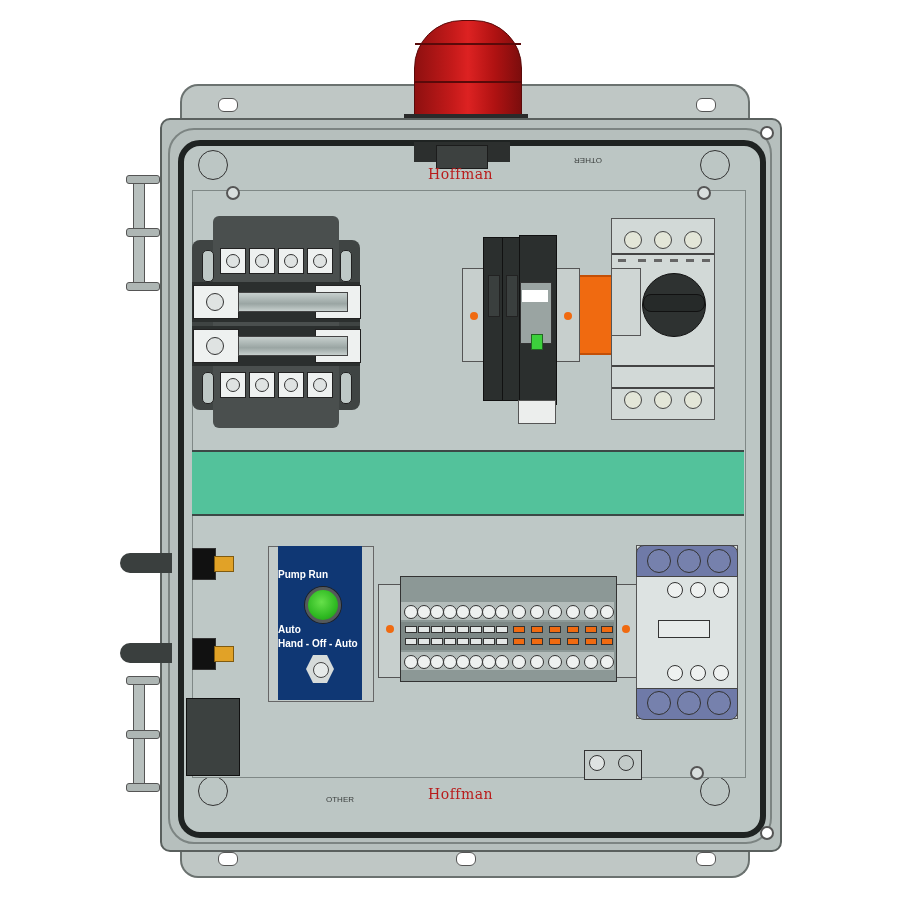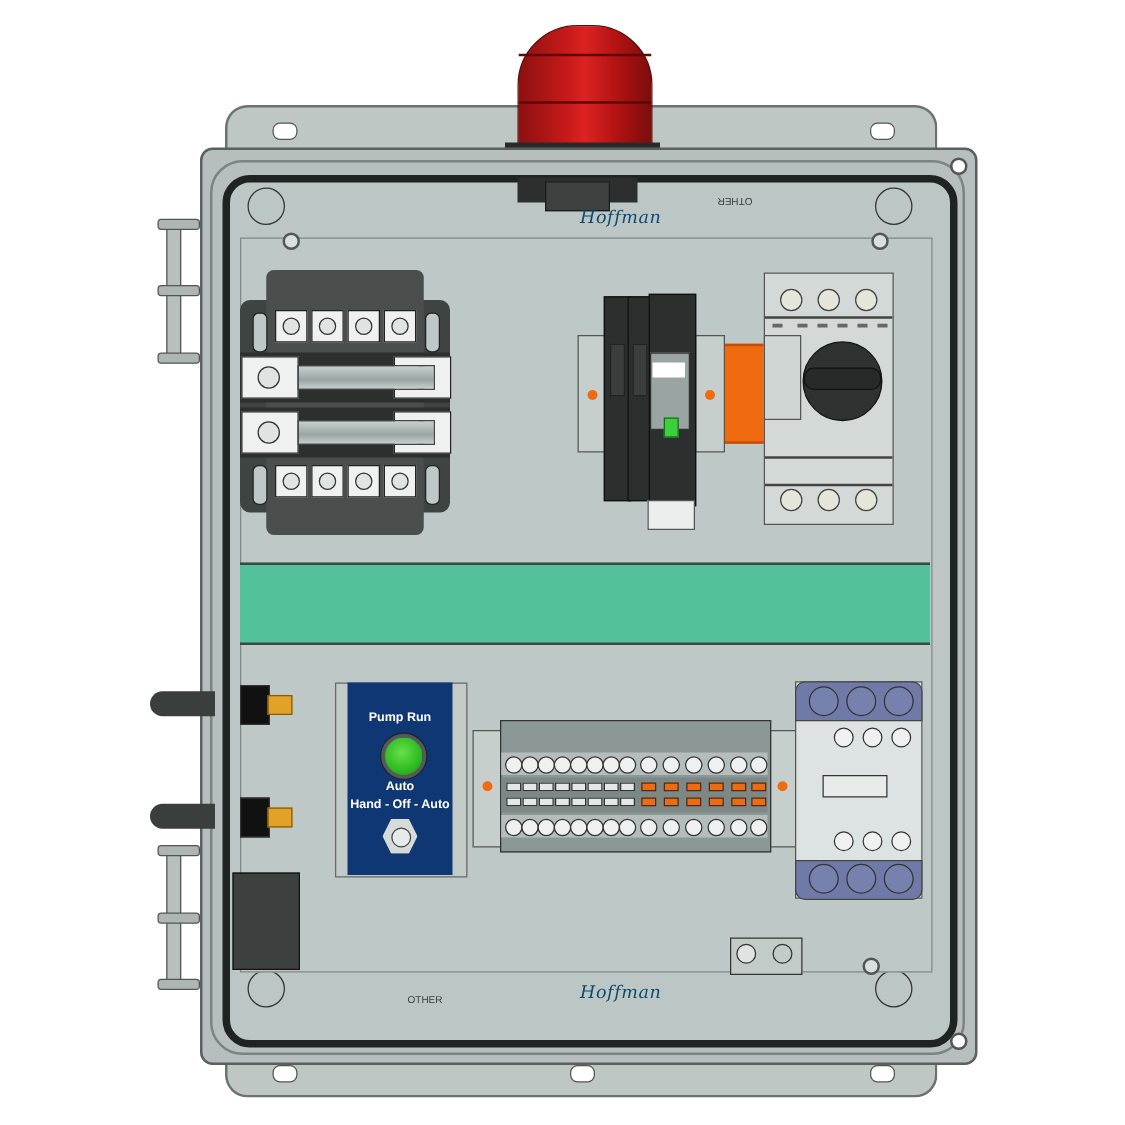--- a/index.html
+++ b/index.html
@@ -52,21 +52,21 @@
   .mpcb-screw{position:absolute;width:16px;height:16px;border-radius:50%;background:#e3e6d8;border:1.5px solid #444;}
   .mpcb-knob{position:absolute;left:642px;top:273px;width:62px;height:62px;border-radius:50%;background:#2e3231;border:1px solid #111;}
   .mpcb-handle{position:absolute;left:643px;top:294px;width:60px;height:16px;border-radius:8px;background:#262a29;border:1px solid #111;}
   .mpcb-window{position:absolute;left:611px;top:268px;width:28px;height:66px;background:#cfd6d4;border:1.5px solid #555;}
   .mpcb-vent{position:absolute;width:8px;height:3px;background:#666;}
   
   .label-strip{position:absolute;left:192px;top:450px;width:552px;height:62px;background:#53c29b;border-top:2px solid #3c4846;border-bottom:2px solid #3c4846;}
   
   .hoa{position:absolute;left:268px;top:546px;width:104px;height:154px;background:#c3cbc9;border:1.5px solid #666;}
   .hoa-panel{position:absolute;left:278px;top:546px;width:84px;height:154px;background:#0f3774;}
-  .hoa-text{position:absolute;left:0;width:84px;text-align:center;color:#ffffff;font-weight:bold;font-size:10px;line-height:12px;}
+  .hoa-text{position:absolute;left:0;width:84px;color:#ffffff;font-weight:bold;font-size:10px;line-height:12px;}
   .pilot-light{position:absolute;left:305px;top:587px;width:30px;height:30px;border-radius:50%;background:radial-gradient(circle at 45% 40%,#66e04a,#2fba22 60%,#1e8c16);border:3px solid #55595a;box-shadow:0 0 0 1px #222;}
   .hoa-switch{position:absolute;left:306px;top:655px;width:28px;height:28px;background:#d6dbda;clip-path:polygon(25% 0,75% 0,100% 50%,75% 100%,25% 100%,0 50%);}
   .hoa-switch-in{position:absolute;left:313px;top:662px;width:14px;height:14px;border-radius:50%;background:#e6eae9;border:1.5px solid #444;}
   
   .tb-assembly{position:absolute;left:400px;top:576px;width:215px;height:104px;background:#8c9896;border:1px solid #333;}
   .tb-row{position:absolute;left:401px;height:18px;width:213px;}
   .tb-cell{position:absolute;width:12px;height:12px;border-radius:50%;background:#eef1f0;border:1px solid #333;}
   .tb-jumper{position:absolute;width:10px;height:5px;border:1px solid #333;}
   
   .contactor{position:absolute;left:636px;top:545px;width:100px;height:172px;background:#dde3e2;border:1.5px solid #555;}
@@ -78,21 +78,21 @@
   
   .cord-grip{position:absolute;width:52px;height:20px;background:#3a3f3e;border-radius:10px 0 0 10px;}
   .cord-nut{position:absolute;width:22px;height:30px;background:#111;border:1px solid #333;}
   .spade{position:absolute;width:18px;height:14px;background:#e1a227;border:1px solid #805b10;}
   .bushing{position:absolute;left:186px;top:698px;width:52px;height:76px;background:#3c4140;border:1px solid #111;}
   
   .ground{position:absolute;left:584px;top:750px;width:56px;height:28px;background:#c3cbc9;border:1.5px solid #333;}
   .ground-screw{position:absolute;left:589px;top:755px;width:14px;height:14px;border-radius:50%;background:#dfe3e2;border:1.5px solid #333;}
   .ground-hole{position:absolute;left:618px;top:755px;width:14px;height:14px;border-radius:50%;border:1.5px solid #333;}
   
-  .logo{position:absolute;font-family:"DejaVu Serif",serif;font-style:italic;color:#0c4a6e;font-size:14px;letter-spacing:0.5px;margin-left:36px;}
+  .logo{position:absolute;font-family:"DejaVu Serif",serif;color:#b91c1c;font-size:14px;letter-spacing:0.5px;}
   .cert{position:absolute;font-size:8px;color:#3a3e3d;font-family:"Liberation Sans",sans-serif;}
 </style>
 </head>
 <body>
 
 <div class="flange flange-top">
   <div class="slot" style="left:36px;top:12px;"></div>
   <div class="slot" style="left:514px;top:12px;"></div>
 </div>
 <div class="flange flange-bot">

